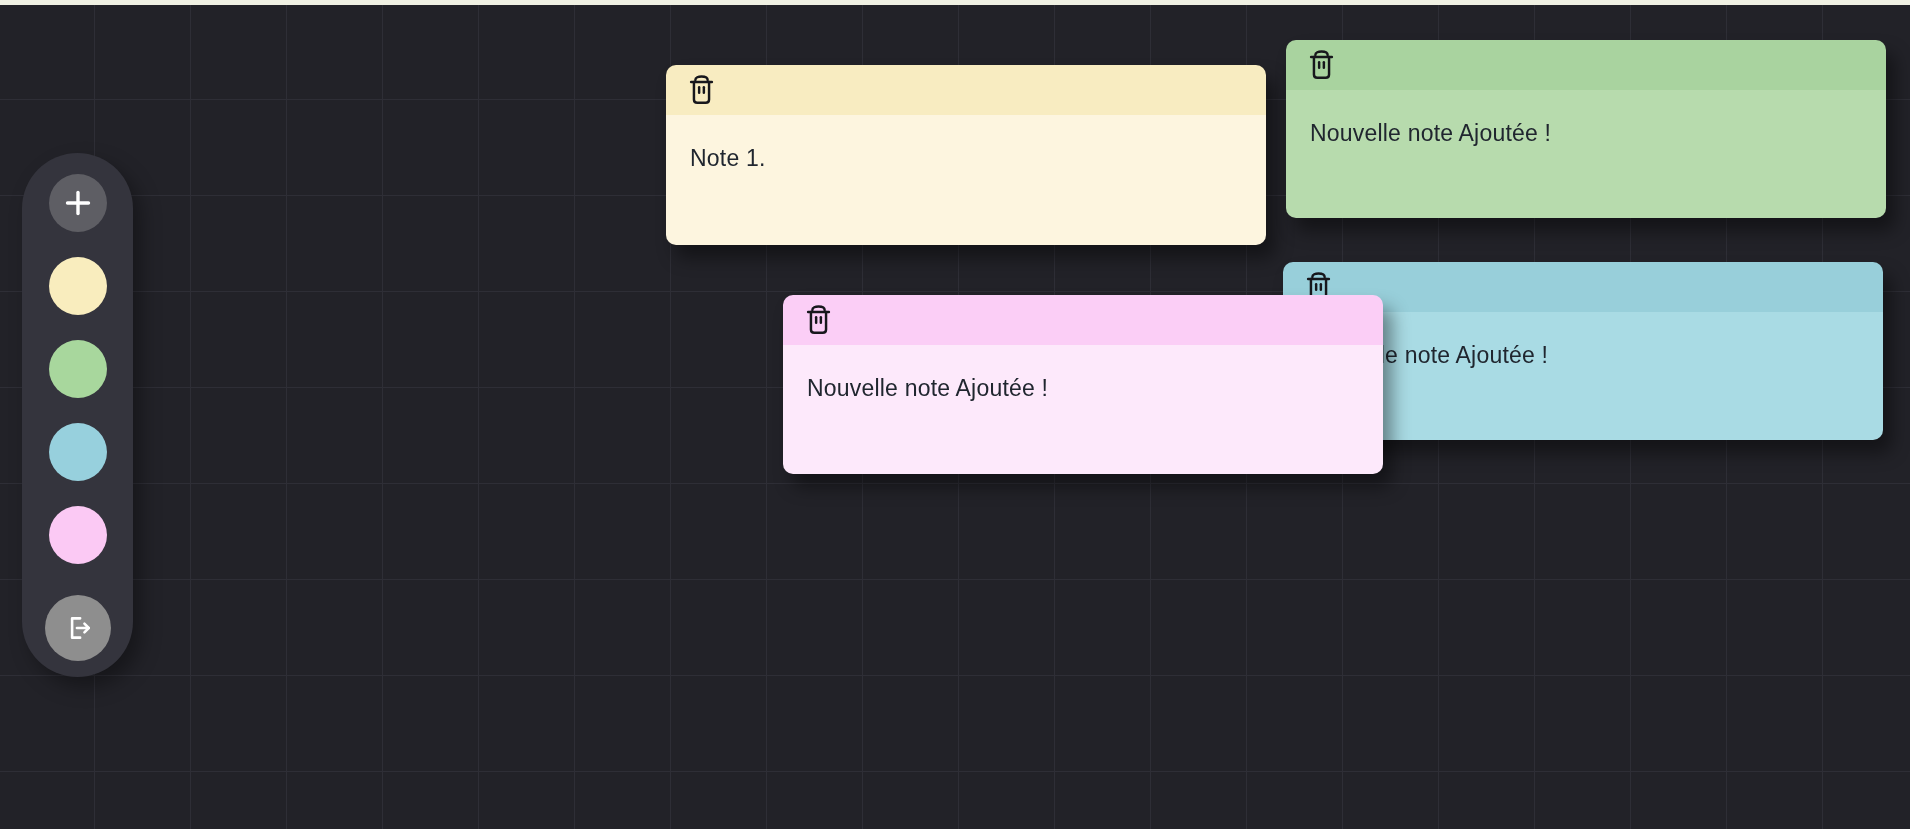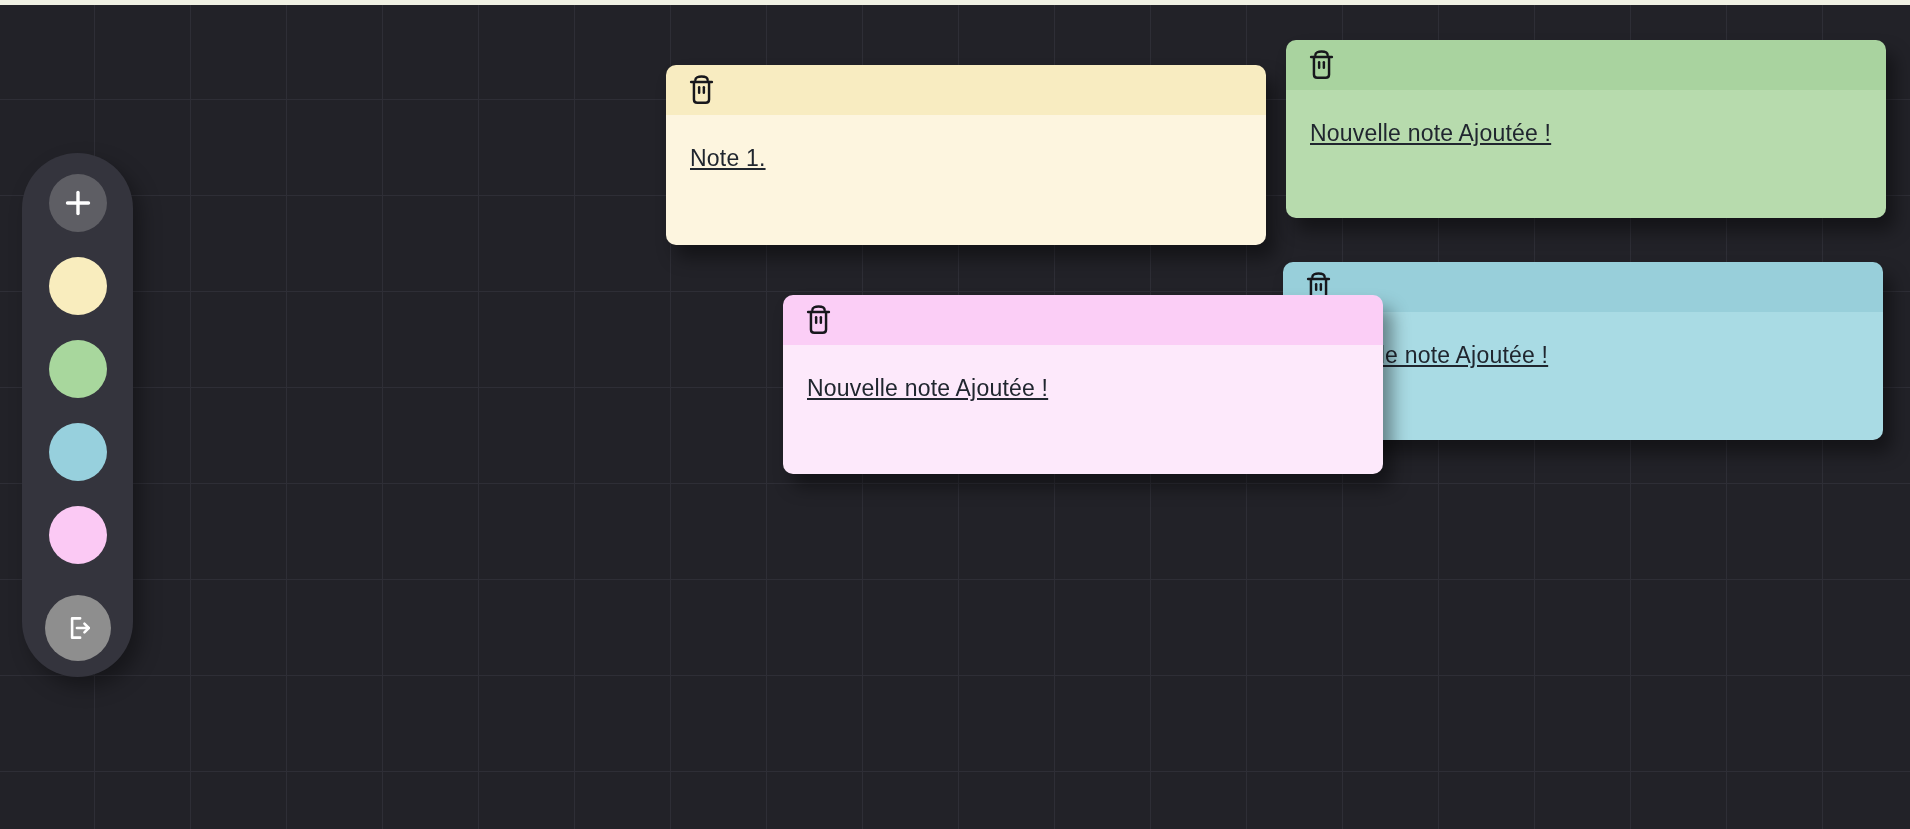--- a/index.html
+++ b/index.html
@@ -57,21 +57,20 @@
   .delete-btn{
     background:transparent;border:none;cursor:pointer;padding:0;
     display:flex;align-items:center;justify-content:center;
   }
   .note-body{
     height:calc(100% - 50px);
     padding:28px 24px 0 24px;
     font-size:23px;font-weight:500;line-height:30px;
     color:var(--note-text);
     letter-spacing:.2px;
-    text-decoration:underline;
   }
   svg{display:block;}
 </style>
 </head>
 <body>
 
 <div class="top-strip"></div>
 
 <div>
 

